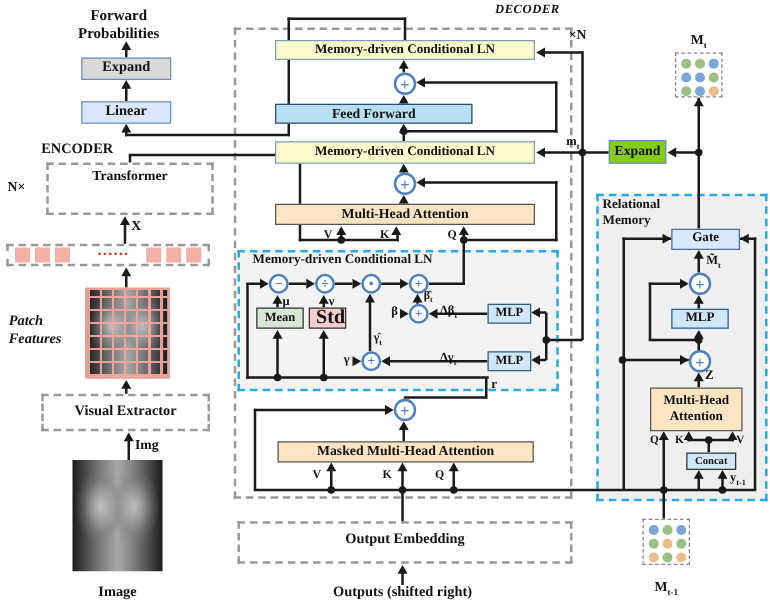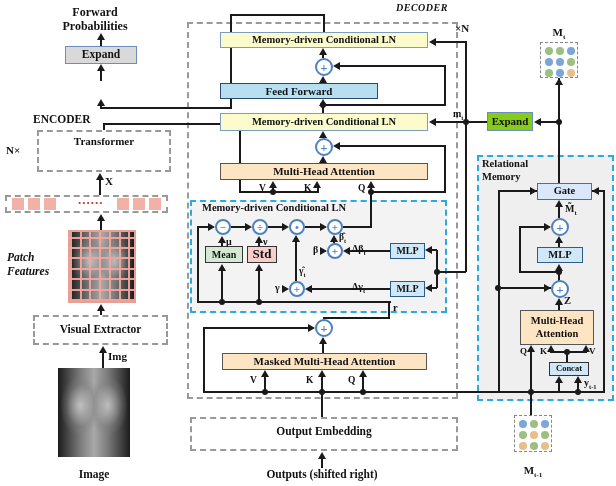--- a/index.html
+++ b/index.html
@@ -219,39 +219,42 @@
   <div class="vl" style="left:585px;top:351px;height:2px;"></div>
   <div class="au" style="left:555px;top:376px;"></div>
   <div class="vl" style="left:558px;top:382px;height:10px;"></div>
   <div class="au" style="left:574px;top:376px;"></div>
   <div class="vl" style="left:577px;top:382px;height:10px;"></div>
   <div class="jdot" style="left:575px;top:389px;"></div>
 
   <div class="box" style="left:65px;top:46px;width:72px;height:18px;background:#d9d9d9;font-size:11.5px;">
       <span>Expand</span>
     </div>
+  <div class="box" style="left:65px;top:81px;width:72px;height:18px;background:#dae8fc;font-size:11.5px;">
+      <span>Linear</span>
+    </div>
   <div class="box" style="left:220px;top:32px;width:208px;height:16px;background:#fbfbcb;border-color:#7e9cc0;font-size:10.5px;">
       <span>Memory-driven Conditional LN</span>
     </div>
   <div class="box" style="left:220px;top:83px;width:158px;height:16px;background:#b6e0f2;border-color:#2c4a6e;font-size:11px;">
       <span>Feed Forward</span>
     </div>
   <div class="box" style="left:220px;top:113px;width:208px;height:18px;background:#fbfbcb;border-color:#7e9cc0;font-size:10.5px;">
       <span>Memory-driven Conditional LN</span>
     </div>
   <div class="box" style="left:220px;top:163px;width:208px;height:17px;background:#fde5c3;border-color:#555;font-size:11px;">
       <span>Multi-Head Attention</span>
     </div>
   <div class="box" style="left:222px;top:353px;width:205px;height:17px;background:#fde5c3;border-color:#555;font-size:11px;">
       <span>Masked Multi-Head Attention</span>
     </div>
   <div class="box" style="left:205px;top:246px;width:38px;height:17px;background:#d5e8d4;border-color:#333;font-size:10px;">
       <span>Mean</span>
     </div>
-  <div class="box" style="left:247px;top:246px;width:30px;height:17px;background:#f8cecc;border-color:#333;font-size:13px;">
+  <div class="box" style="left:247px;top:246px;width:30px;height:17px;background:#f8cecc;border-color:#333;font-size:16px;justify-content:flex-end;">
       <span>Std</span>
     </div>
   <div class="box" style="left:390px;top:243px;width:35px;height:16px;background:#cfe7f7;border-color:#2a5d8a;font-size:10px;">
       <span>MLP</span>
     </div>
   <div class="box" style="left:390px;top:281px;width:35px;height:16px;background:#cfe7f7;border-color:#2a5d8a;font-size:10px;">
       <span>MLP</span>
     </div>
   <div class="box" style="left:487px;top:112px;width:46px;height:19px;background:#84cc16;font-size:11px;">
       <span>Expand</span>

